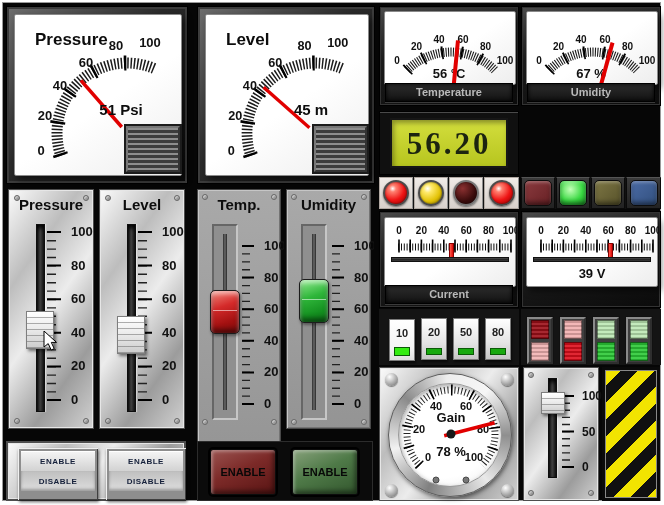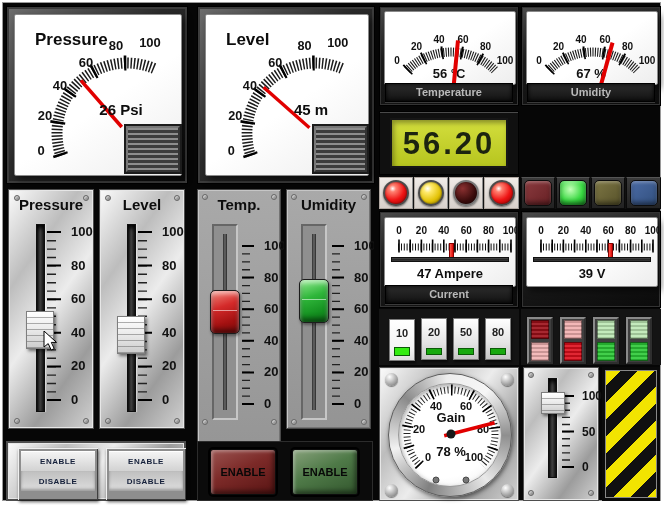--- a/index.html
+++ b/index.html
@@ -8,21 +8,21 @@
   .abs{position:absolute;box-sizing:border-box;}
   
   .bezel{background:linear-gradient(135deg,#6e6e6e,#2a2a2a 45%,#0a0a0a);border:1px solid #000;box-shadow:inset 0 0 0 2px #3c3c3c;}
   .face{background:linear-gradient(145deg,#ffffff 55%,#ededed);border:1px solid #8a8a8a;border-radius:2px;box-shadow:3px 4px 7px rgba(0,0,0,.55);}
   .mbez{background:linear-gradient(165deg,#4c4c4c,#1d1d1d 40%,#0b0b0b);border:1px solid #000;box-shadow:inset 0 0 0 1px #333;}
   .plate{position:absolute;left:5px;right:5px;bottom:3px;height:17px;background:linear-gradient(#2d2d2d,#121212);border:1px solid #000;box-shadow:inset 0 0 4px #000,0 1px 0 #3a3a3a;color:#b9b9b9;font-weight:bold;font-size:11px;line-height:16px;text-align:center;}
   .ribs{background:repeating-linear-gradient(180deg,#8d8d8d 0 2px,#3c3c3c 2px 5px);border:2px solid #777;border-right-color:#333;border-bottom-color:#333;box-shadow:0 0 0 2px #1c1c1c;}
   svg text{font-family:"Liberation Sans",sans-serif;font-weight:bold;fill:#111;}
   
   .lcd{background:#101010;border:1px solid #000;box-shadow:inset 0 1px 0 #4a4a4a;}
-  .lcd .screen{position:absolute;left:10px;top:6px;right:10px;bottom:6px;background:linear-gradient(#d3de3d,#b7c51f);border:2px solid #161616;box-shadow:inset 2px 3px 5px rgba(0,0,0,.35);color:#1c2410;font-family:Liberation Sans, sans-serif;font-weight:bold;font-size:31px;letter-spacing:3px;text-align:center;line-height:48px;}
+  .lcd .screen{position:absolute;left:10px;top:6px;right:10px;bottom:6px;background:linear-gradient(#d3de3d,#b7c51f);border:2px solid #161616;box-shadow:inset 2px 3px 5px rgba(0,0,0,.35);color:#1c2410;font-family:Liberation Serif, serif;font-weight:bold;font-size:31px;letter-spacing:3px;text-align:center;line-height:48px;}
   
   .tile{background:linear-gradient(#f0ebe7,#d7d0cb);border:1px solid #b0a8a2;border-right-color:#8d8d8d;}
   .led{width:26px;height:26px;border-radius:50%;border:2px solid #4a4a4a;box-shadow:0 1px 2px rgba(0,0,0,.5),inset 0 0 2px rgba(0,0,0,.6);}
   .led.led-red.on{background:radial-gradient(circle at 35% 30%,#fff,#ff8070 16%,#ee1414 55%,#8f0000 95%);}
   .led.led-red.off{background:radial-gradient(circle at 35% 30%,#8a3030,#3a0c0c 60%,#1f0505 95%);border-color:#777;}
   .led.led-yellow.on{background:radial-gradient(circle at 35% 30%,#fff,#ffe96a 20%,#e3c207 60%,#8a7400 95%);}
   .dtile{background:linear-gradient(#3a3a3a,#222);border:1px solid #0a0a0a;border-top-color:#555;}
   .lamp{width:28px;height:26px;border-radius:5px;border:1px solid #0c0c0c;box-shadow:inset 0 2px 3px rgba(255,255,255,.25),inset 0 -3px 4px rgba(0,0,0,.45);}
   .lamp.lamp-red.off{background:linear-gradient(135deg,#8a3a3e,#662024);}
   .lamp.lamp-green.on{background:radial-gradient(circle at 40% 35%,#c4ffb8,#39d942 55%,#188f22 95%);}
@@ -88,21 +88,21 @@
         <text x="26" y="140" font-size="13" text-anchor="middle">0</text>
         <text x="30" y="105" font-size="13" text-anchor="middle">20</text>
         <text x="45" y="75" font-size="13" text-anchor="middle">40</text>
         <text x="71" y="52" font-size="13" text-anchor="middle">60</text>
         <text x="101" y="35" font-size="13" text-anchor="middle">80</text>
         <text x="135" y="32" font-size="13" text-anchor="middle">100</text>
         <g transform="rotate(-41.17 112 118)">
           <line x1="112" y1="48" x2="112" y2="110" stroke="#e10000" stroke-width="3.5"></line>
         </g>
       </svg>
-      <span class="vtext" style="left:106px;top:86px;transform:translateX(-50%);font-size:15px;">26 Psi</span>
+      <span class="vtext" style="left:106px;top:86px;transform:translateX(-50%);font-size:15px;">51 Psi</span>
     </div>
   </div>
 
   <div class="abs bezel" style="left:194px;top:3px;width:178px;height:178px;">
     <div class="abs face" style="left:7px;top:7px;width:164px;height:162px;">
       <span class="vtext" style="left:20px;top:15px;font-size:17px;">Level</span>
       <div class="abs ribs" style="left:108px;top:111px;width:53px;height:46px;"></div>
       <svg width="164" height="162" viewBox="0 0 168 162" preserveAspectRatio="none" style="position:absolute;left:0;top:0;">
         <path d="M45.8 140.8 A70 70 0 0 1 140.5 54.1" fill="none" stroke="#1c1c1c" stroke-width="11" stroke-dasharray="1.5 1.75"></path>
         <path d="M45.8 140.8 A70 70 0 0 1 140.5 54.1" fill="none" stroke="#000" stroke-width="15" stroke-dasharray="2.4 30.1"></path>
@@ -201,21 +201,20 @@
         <text x="36.4" y="12" font-size="10" text-anchor="middle">20</text>
         <text x="58.8" y="12" font-size="10" text-anchor="middle">40</text>
         <text x="81.2" y="12" font-size="10" text-anchor="middle">60</text>
         <text x="103.6" y="12" font-size="10" text-anchor="middle">80</text>
         <text x="126" y="12" font-size="10" text-anchor="middle">100</text>
         <line x1="13.2" y1="25" x2="127.5" y2="25" stroke="#111" stroke-width="7" stroke-dasharray="1 1.8"></line>
         <line x1="13.2" y1="24" x2="127.5" y2="24" stroke="#000" stroke-width="13" stroke-dasharray="1.6 9.6"></line>
       </svg>
       <div class="abs ptr" style="top: 25px; width: 5px; height: 15px; left: 64.14px;"></div>
       <div class="abs dbar" style="left:6px;top:39px;width:118px;height:5px;"></div>
-      <div class="vtext" style="left:0;right:0;top:48px;text-align:center;font-size:13px;">47 Ampere</div>
     </div>
     <div class="plate">Current</div>
   </div>
 
   <div class="abs mbez" style="left:518px;top:208px;width:140px;height:97px;">
     <div class="abs face" style="left:4px;top:5px;width:132px;height:70px;">
       <svg width="132" height="34" viewBox="0 0 132 34" style="position:absolute;left:0;top:4px;">
         <text x="14" y="12" font-size="10" text-anchor="middle">0</text>
         <text x="36.4" y="12" font-size="10" text-anchor="middle">20</text>
         <text x="58.8" y="12" font-size="10" text-anchor="middle">40</text>

